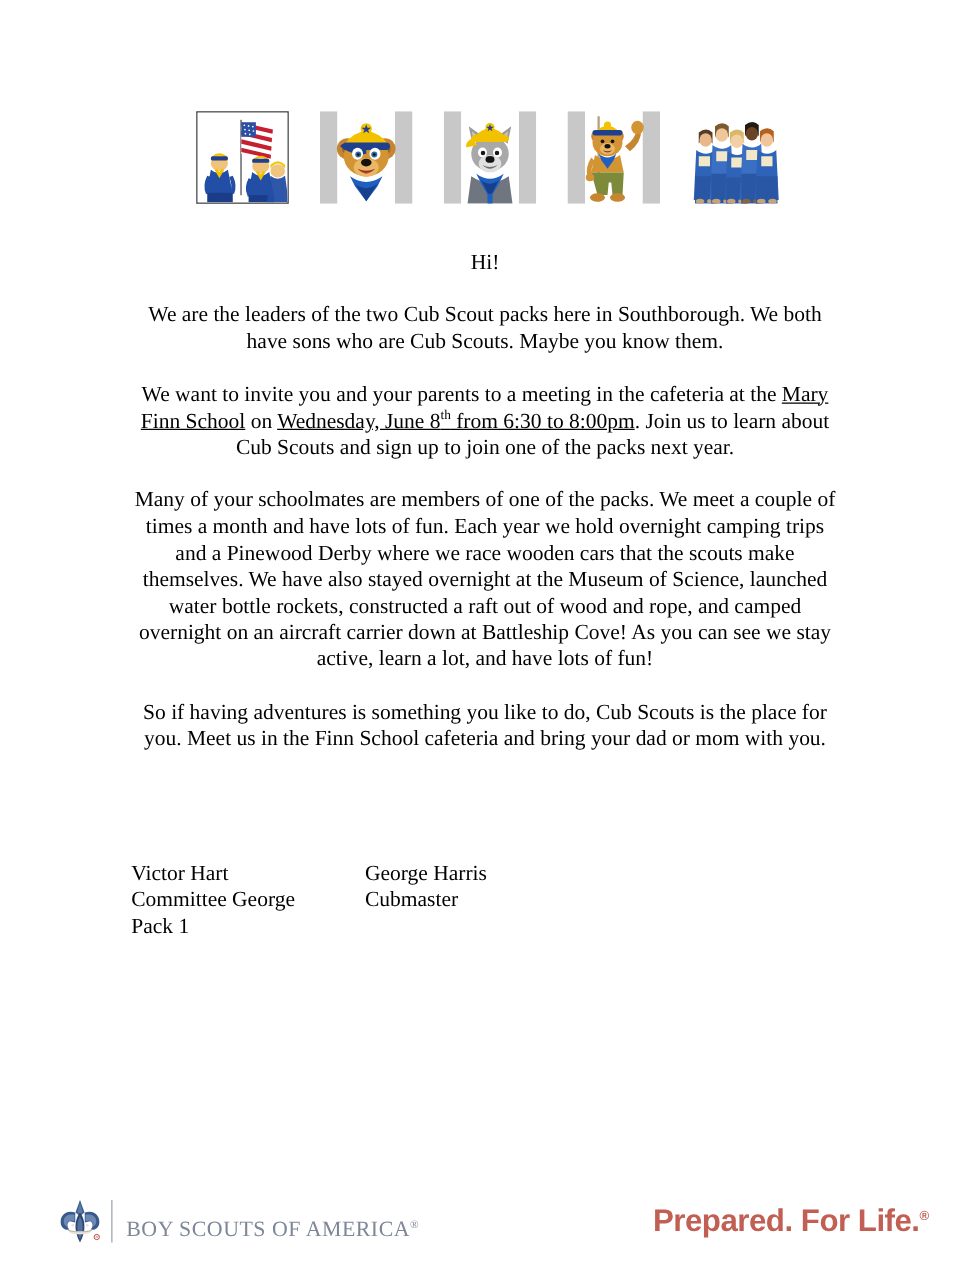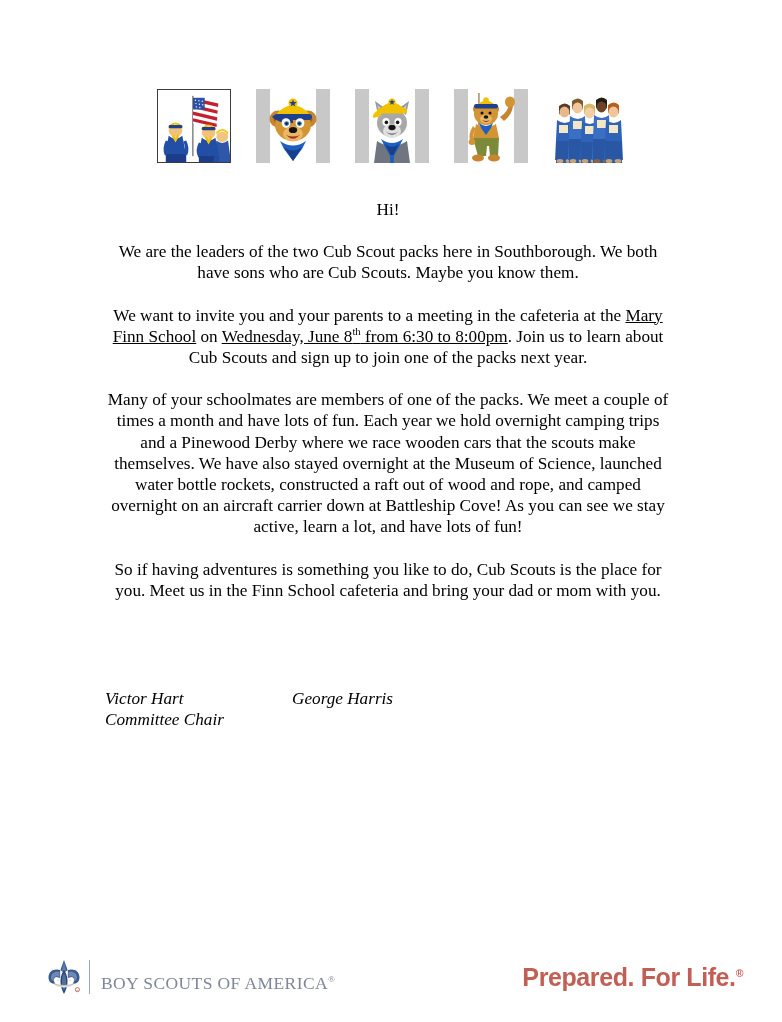--- a/index.html
+++ b/index.html
@@ -78,21 +78,20 @@
 
   
   .signature {
     position: absolute;
     left: 105px;
     top: 688px;
     width: 420px;
     font-size: 17.2px;
     line-height: 21.2px;
     display: flex;
-    font-style: italic;
   }
   .sig-col { width: 187px; flex: 0 0 auto; }
   .sig-col .line { white-space: pre; }
 
   
   .footer-left {
     position: absolute;
     left: 46px;
     top: 957px;
     display: flex;
@@ -376,24 +375,26 @@
   <p class="para">Many of your schoolmates are members of one of the packs.  We meet a couple of times a month and have lots of fun. Each year we hold overnight camping trips and a Pinewood Derby where we race wooden cars that the scouts make themselves. We have also stayed overnight at the Museum of Science, launched water bottle rockets, constructed a raft out of wood and rope, and camped overnight on an aircraft carrier down at Battleship Cove! As you can see we stay active, learn a lot, and have lots of fun!</p>
 
   <p class="para">So if having adventures is something you like to do, Cub Scouts is the place for you. Meet us in the Finn School cafeteria and bring your dad or mom with you.</p>
 
 
 </div>
 
 <div class="signature">
   <div class="sig-col">
     <div class="line">Victor Hart</div>
-    <div class="line">Committee Chair</div>
+    <div class="line">Committee George</div>
+    <div class="line">Pack 1</div>
   </div>
   <div class="sig-col">
     <div class="line">George Harris</div>
+    <div class="line">Cubmaster</div>
   </div>
 </div>
 
 <div class="footer-left">
   <svg class="bsa-emblem" viewBox="0 0 36 38" xmlns="http://www.w3.org/2000/svg">
 
     <path d="M18 2 L21.6 12 L18 15 L14.4 12 Z" fill="#3b5a8c"></path>
     <path d="M18 4 L20.2 12 L18 14 L15.8 12 Z" fill="#5d7bad"></path>
 
     <path d="M14.2 12 C7 10 2.5 14 2.5 19.5 C2.5 24 6 26.5 9.5 25.5 C7 23.5 7.5 20 10 19 L14.2 20 Z" fill="#3b5a8c"></path>

